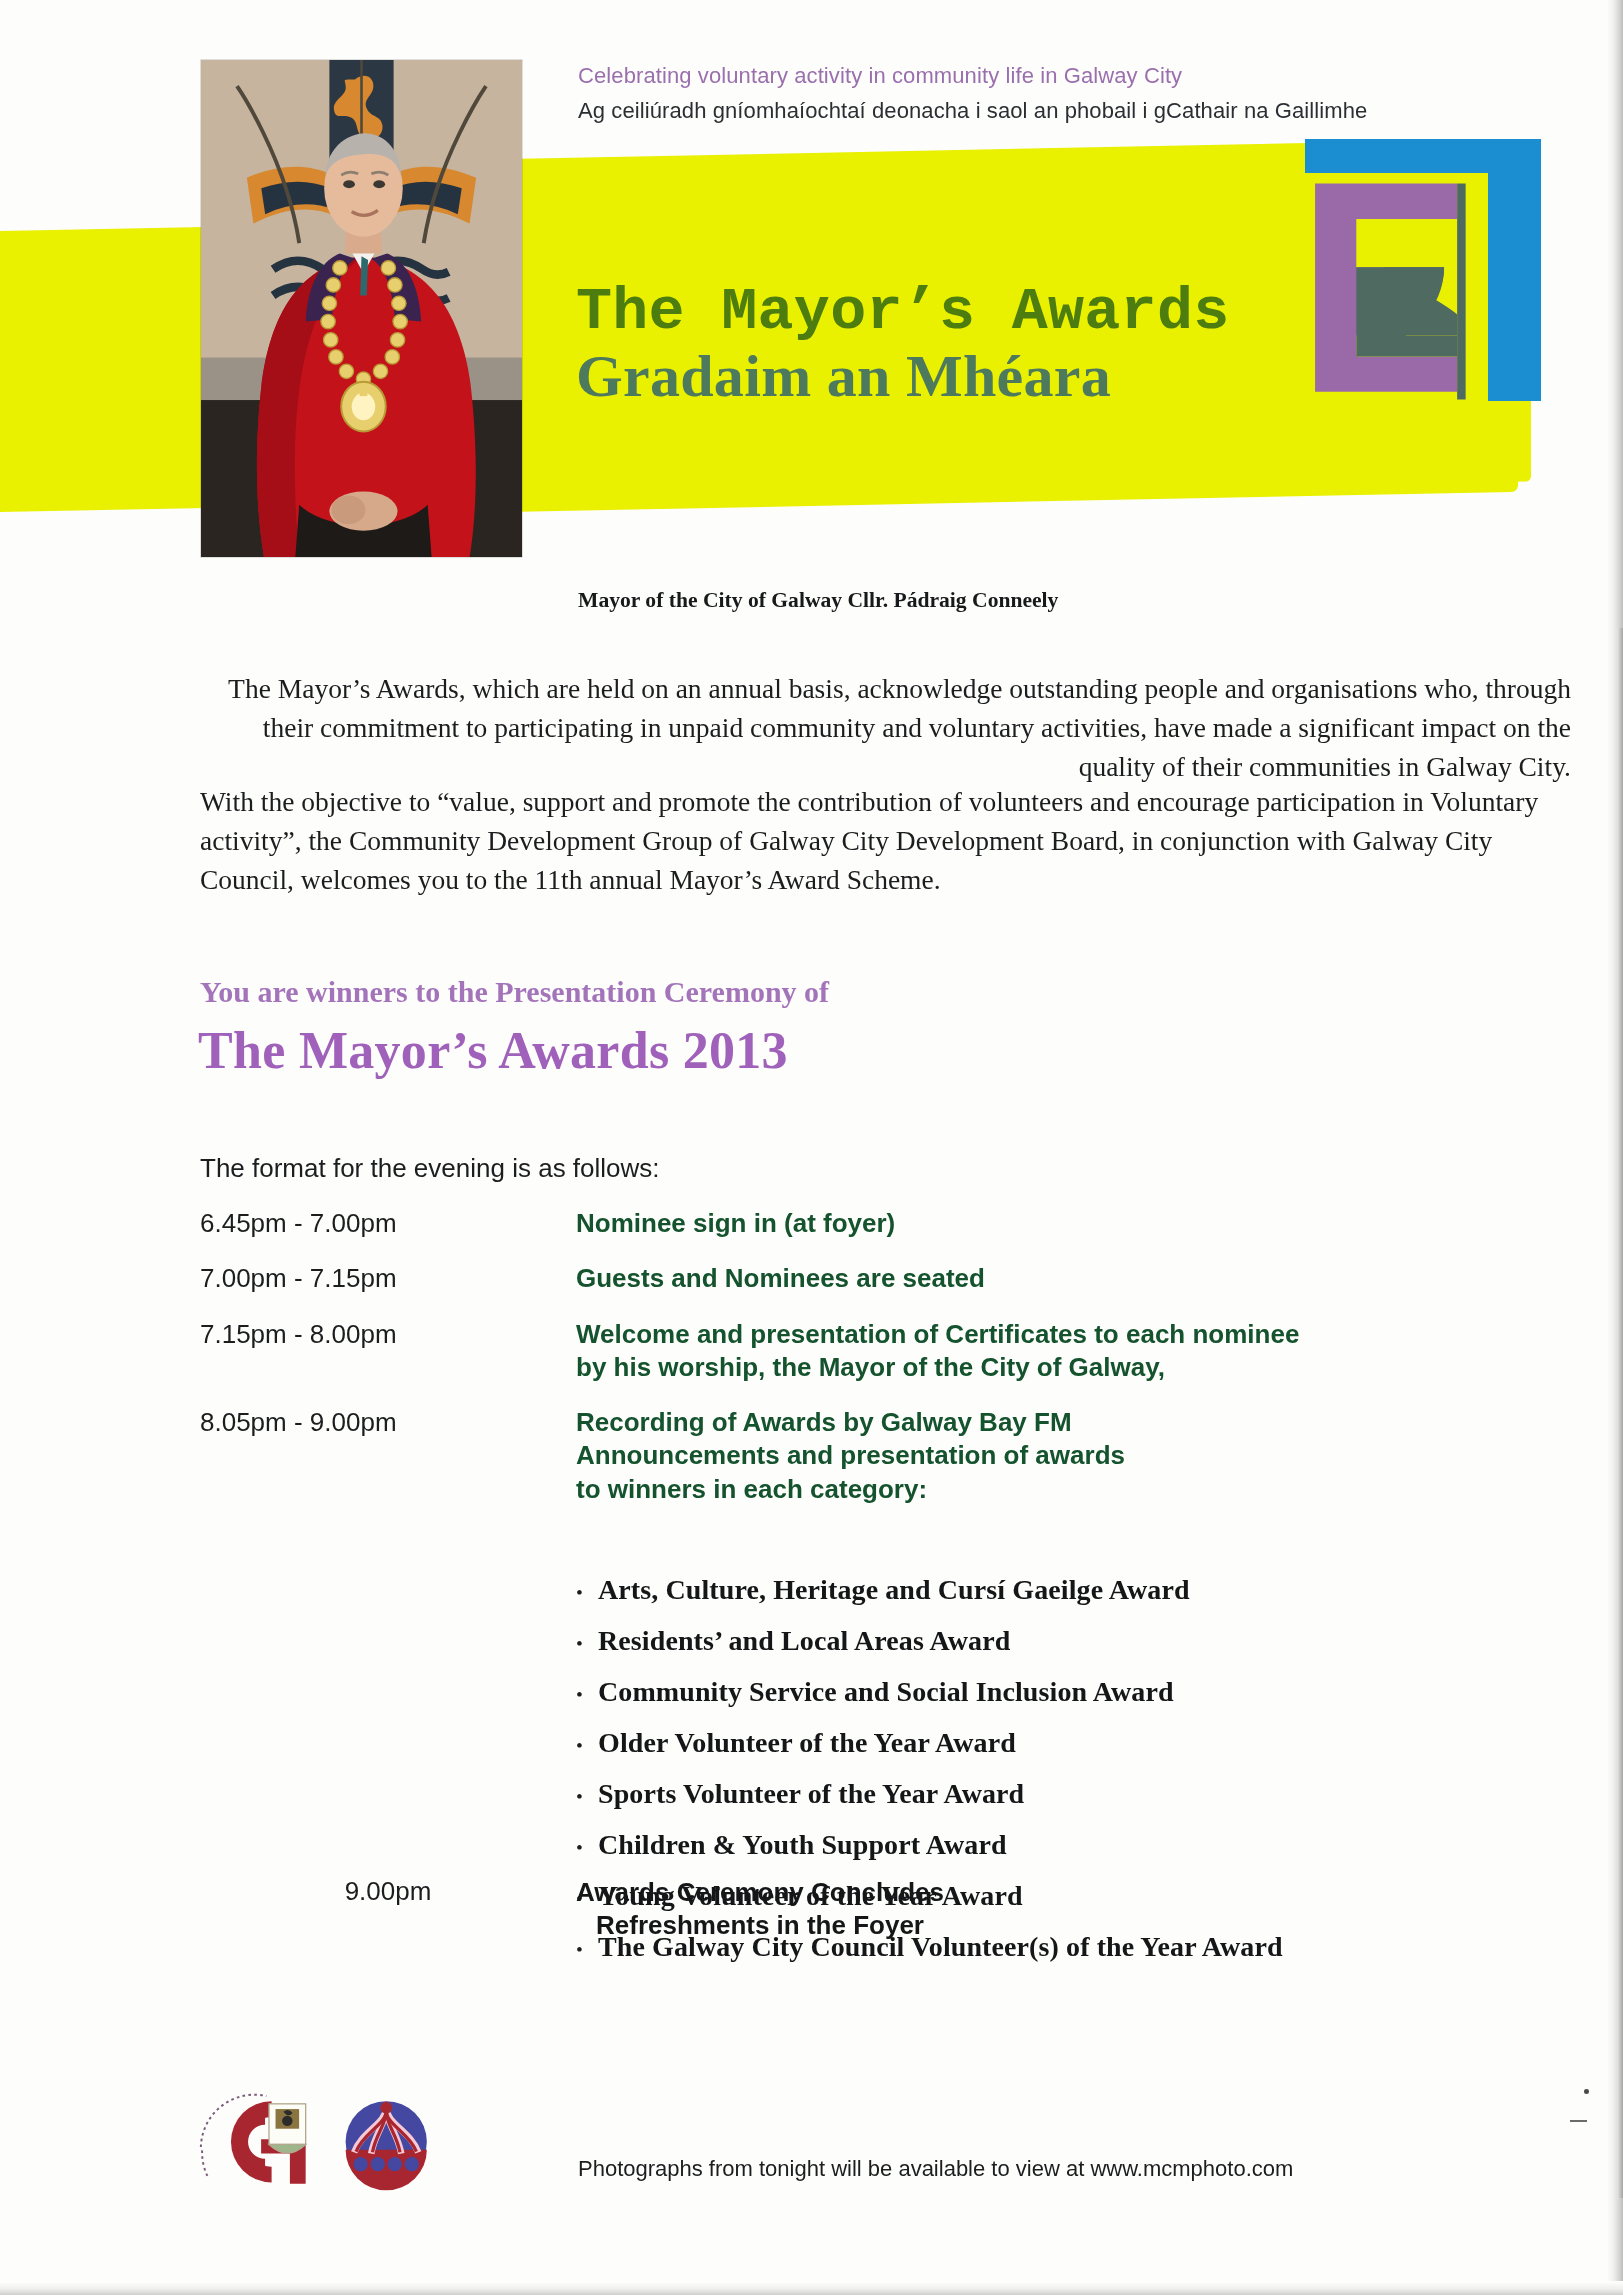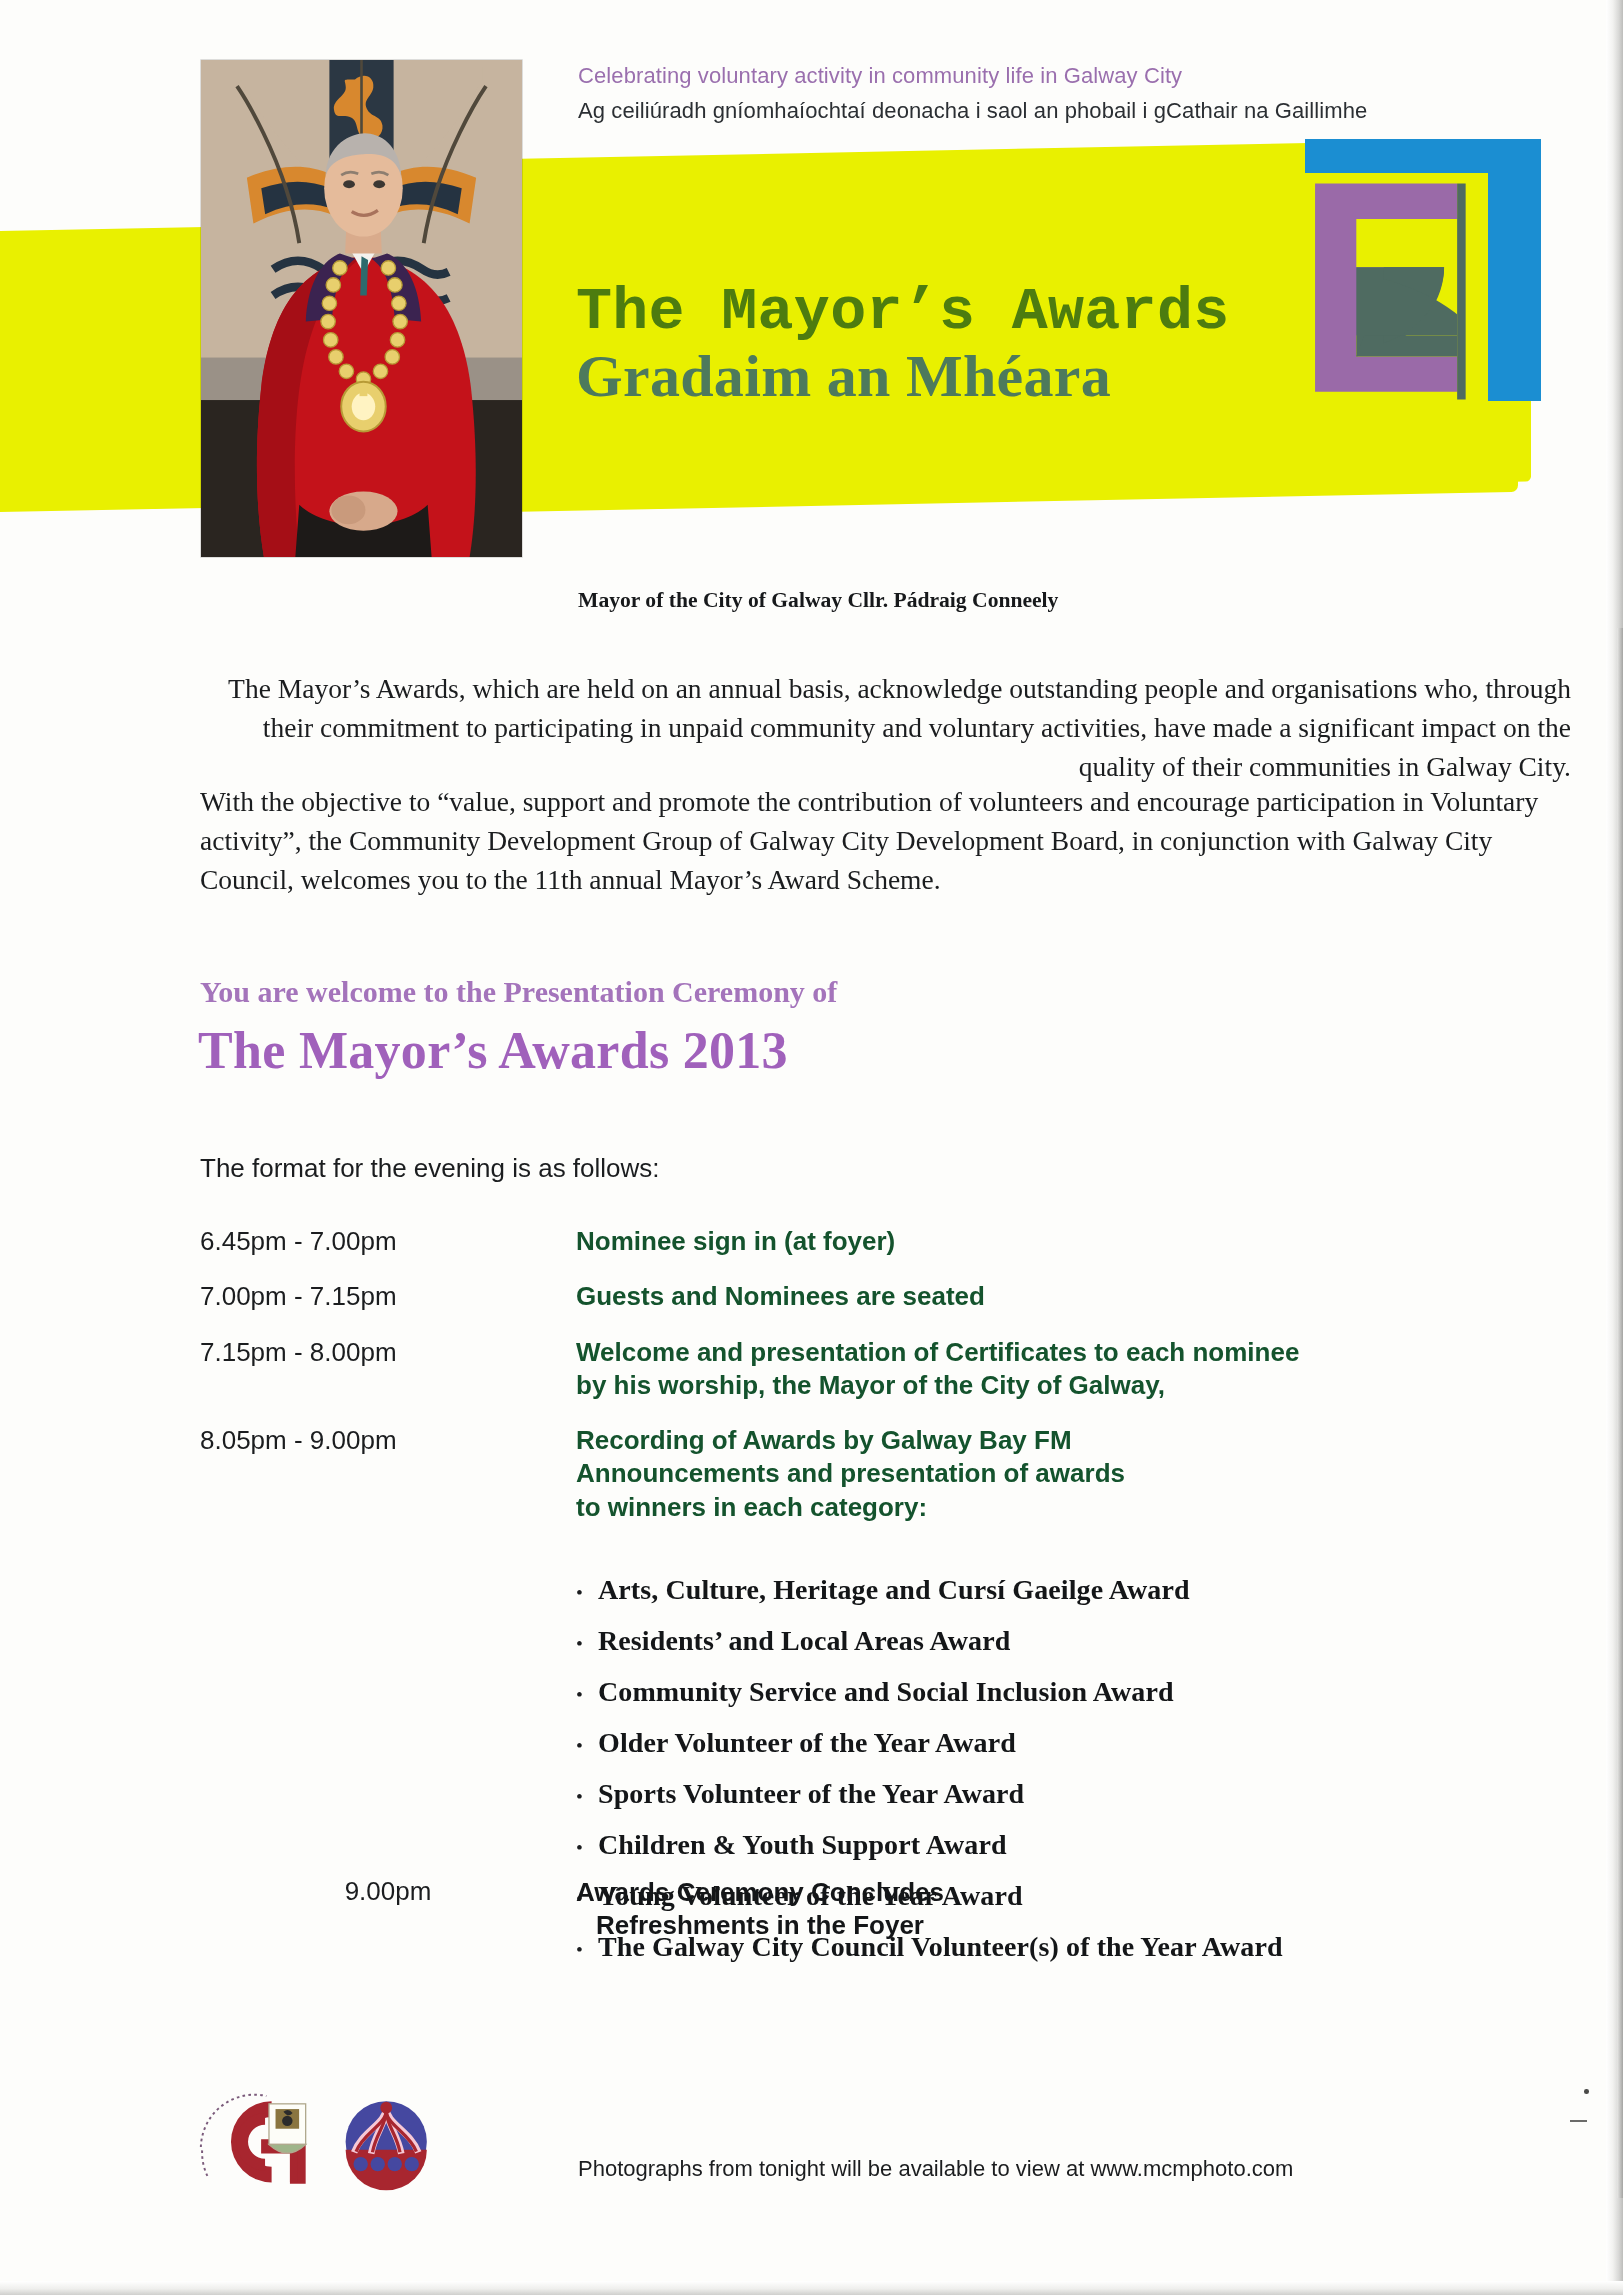--- a/index.html
+++ b/index.html
@@ -125,21 +125,21 @@
   }
 
   .format-line{
     position:absolute;left:200px;top:1153px;
     font-family:"Liberation Sans", sans-serif;
     font-size:26px;color:#1b1d1f;white-space:nowrap;
   }
 
   
   .schedule{position:absolute;left:200px;top:1207px;width:1374px;}
-  .sched-row{display:flex;margin-bottom:22px;margin-top:18px;}
+  .sched-row{display:flex;margin-bottom:22px;}
   .sched-time{
     width:376px;flex:0 0 376px;
     font-family:"Liberation Sans", sans-serif;
     font-size:26px;color:#1b1d1f;line-height:1.28;
   }
   .sched-desc{
     font-family:"Liberation Sans", sans-serif;
     font-size:26px;font-weight:700;color:#14532d;line-height:1.28;
   }
   .sched-desc div{white-space:nowrap;}
@@ -292,21 +292,21 @@
   <div class="title-wrap">
     <div class="title-en">The Mayor’s Awards</div>
     <div class="title-ga">Gradaim an Mhéara</div>
   </div>
 
   <div class="mayor-caption">Mayor of the City of Galway Cllr. Pádraig Conneely</div>
 
   <div class="body-p" id="para1">The Mayor’s Awards, which are held on an annual basis, acknowledge outstanding people and organisations who, through their commitment to participating in unpaid community and voluntary activities, have made a significant impact on the quality of their communities in Galway City.</div>
   <div class="body-p" id="para2">With the objective to “value, support and promote the contribution of volunteers and encourage participation in Voluntary activity”, the Community Development Group of Galway City Development Board, in conjunction with Galway City Council, welcomes you to the 11th annual Mayor’s Award Scheme.</div>
 
-  <div class="welcome-line">You are welcome to the Presentation Ceremony of</div>
+  <div class="welcome-line">You are winners to the Presentation Ceremony of</div>
   <div class="awards-2013">The Mayor’s Awards 2013</div>
   <div class="format-line">The format for the evening is as follows:</div>
 
   <div class="schedule">
       <div class="sched-row">
         <div class="sched-time">6.45pm - 7.00pm</div>
         <div class="sched-desc">
           <div>Nominee sign in (at foyer)</div>
         </div>
       </div>

